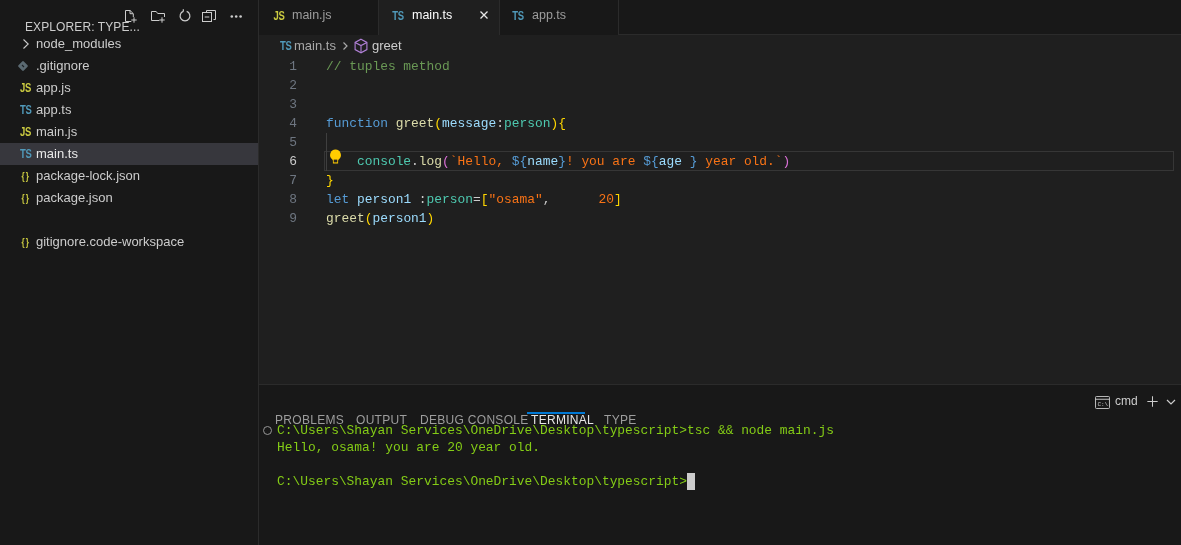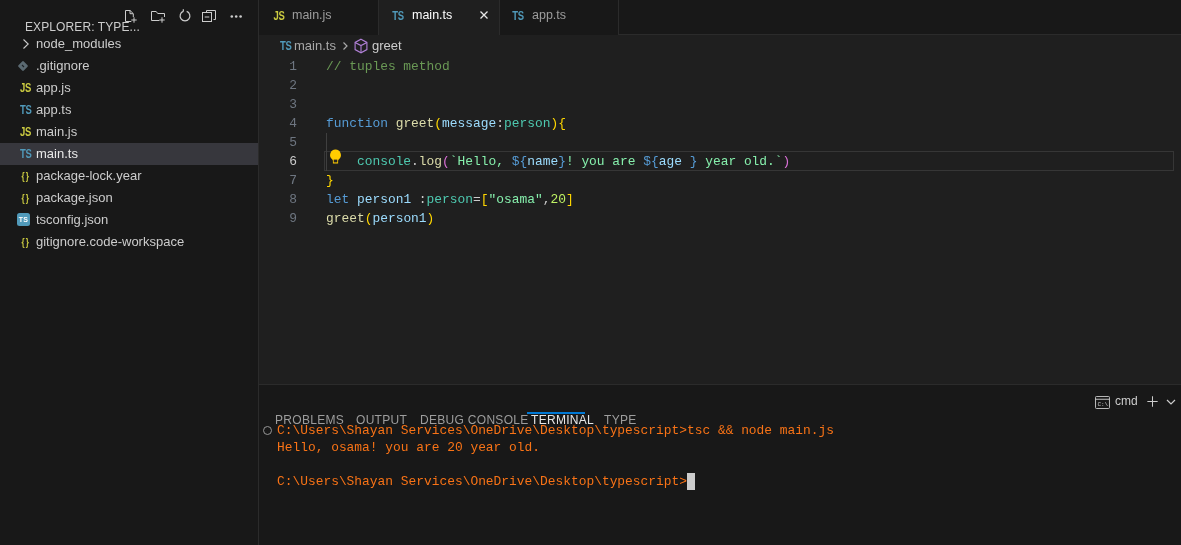--- a/index.html
+++ b/index.html
@@ -24,29 +24,29 @@
 .tab.active{background:#1f1f1f;color:#ffffff;height:35px;}
 .tab .ticon{position:absolute;top:9px;width:16px;height:14px;}
 .tab .tlabel{position:absolute;top:8px;font-size:12.5px;white-space:pre;}
 #bcrumb{position:absolute;left:259px;top:35px;right:0;height:22px;background:#1f1f1f;font-size:13px;color:#a9a9a9;}
 
 #code{position:absolute;left:259px;top:57px;right:0;height:327px;background:#1f1f1f;}
 .cl{position:absolute;left:0;right:0;height:19px;font-size:12.9px;line-height:19px;white-space:pre;font-family:"Liberation Mono",monospace;color:#cccccc;}
 .ln{position:absolute;left:0;top:0;width:38px;text-align:right;color:#6e7681;}
 .ct{position:absolute;left:67px;top:0;}
 .c{color:#6a9955;}.k{color:#569cd6;}.t{color:#4ec9b0;}.f{color:#dcdcaa;}
-.v{color:#9cdcfe;text-align:center;}.s{color:#86efac;}.n{color:#bef264;}.b1{color:#ffd700;}.b2{color:#da70d6;}
+.v{color:#9cdcfe;text-align:center;}.s{color:#f97316;}.n{color:#f97316;margin-left:48px;}.b1{color:#ffd700;}.b2{color:#da70d6;}
 #curline{position:absolute;left:65px;top:94px;right:7px;height:20px;border:1px solid #363636;}
 #indentguide{position:absolute;left:67px;top:76px;width:1px;height:38px;background:#3f3f3f;}
 
 #panel{position:absolute;left:259px;top:384px;right:0;bottom:0;background:#181818;border-top:1px solid #2b2b2b;}
 .ptab{position:absolute;top:28px;font-size:12px;color:#9d9d9d;letter-spacing:.3px;white-space:pre;}
 .ptab.active{color:#e7e7e7;}
 #punder{position:absolute;height:2px;background:#0078d4;top:27px;}
-#term{position:absolute;left:18px;top:37px;font-size:12.9px;line-height:17px;color:#f97316;white-space:pre;font-family:"Liberation Mono",monospace;}
+#term{position:absolute;left:18px;top:37px;font-size:12.9px;line-height:17px;color:#84cc16;white-space:pre;font-family:"Liberation Mono",monospace;}
 #cursor{position:absolute;width:8px;height:17px;background:#cccccc;}
 #termcircle{position:absolute;width:9px;height:9px;border:1.7px solid #969696;border-radius:50%;}
 .pctl{position:absolute;color:#cccccc;}
 </style></head><body>
 
 <div id="sidebar">
   <div id="sbhead">
     <div id="sbtitle">EXPLORER: TYPE...</div>
     <svg class="sbicon" style="left:122px" viewBox="0 0 16 16" fill="none" stroke="currentColor" stroke-width="1">
         <path d="M9.3 13.5H3.5v-11h4.6l3.2 3.2V9"></path>
@@ -98,30 +98,26 @@
   <div class="row" style="top:121px">
       <div class="ricon txticon js">JS</div>
       <span class="rlabel">main.js</span>
     </div>
   <div class="row sel" style="top:143px">
       <div class="ricon txticon tsb">TS</div>
       <span class="rlabel">main.ts</span>
     </div>
   <div class="row" style="top:165px">
       <div class="ricon txticon br">{ }</div>
-      <span class="rlabel">package-lock.year</span>
+      <span class="rlabel">package-lock.json</span>
     </div>
   <div class="row" style="top:187px">
       <div class="ricon txticon br">{ }</div>
       <span class="rlabel">package.json</span>
     </div>
-  <div class="row" style="top:209px">
-    <div class="ricon" style="left:17px;background:#519aba;border-radius:2.5px;color:#ffffff;font-size:7px;font-weight:bold;text-align:center;line-height:13px;height:13px;width:13px;top:4px;letter-spacing:.3px;">TS</div>
-    <span class="rlabel">tsconfig.json</span>
-  </div>
   <div class="row" style="top:231px">
       <div class="ricon txticon br">{ }</div>
       <span class="rlabel">gitignore.code-workspace</span>
     </div>
 </div>
 
 <div id="tabs">
   <div class="bborder"></div>
   <div class="tab" style="left:0;width:120px">
     <div class="ticon txticon js" style="left:12px;top:9px;">JS</div>

